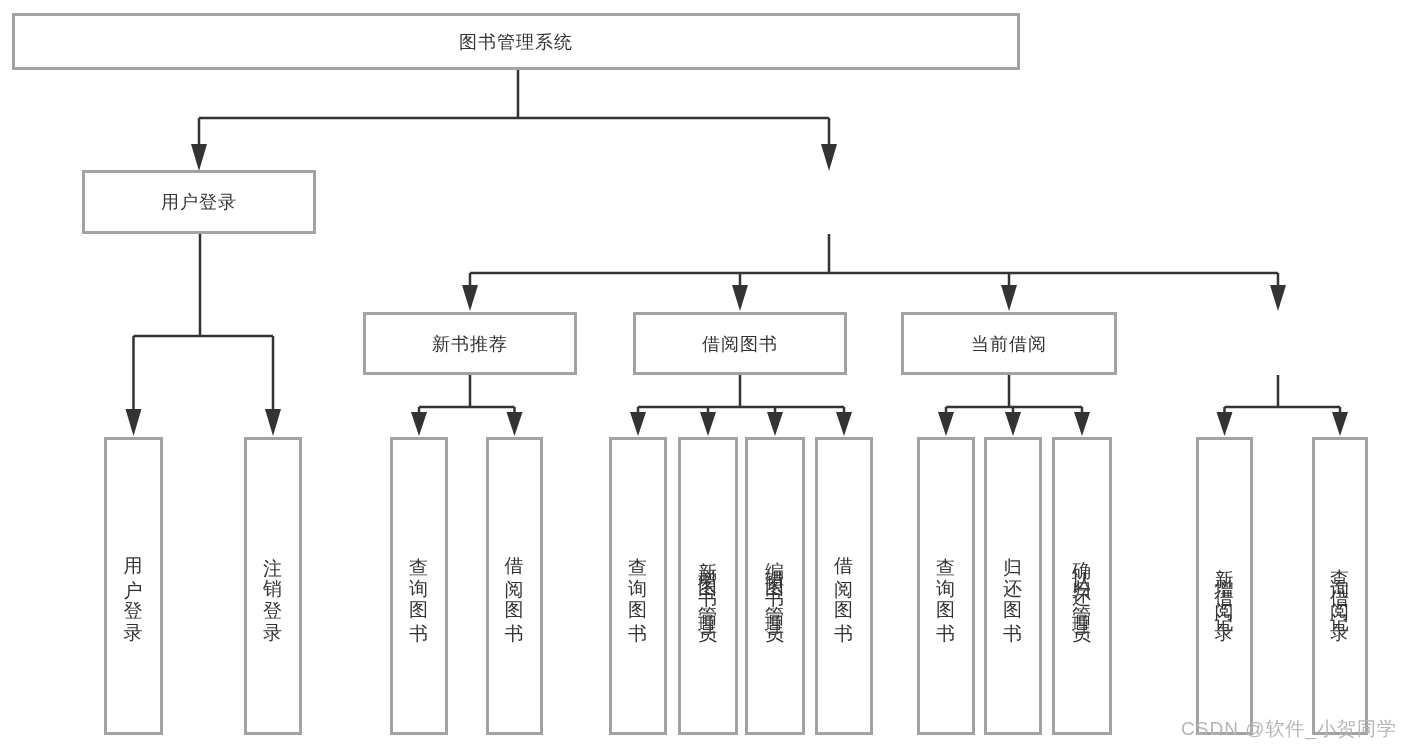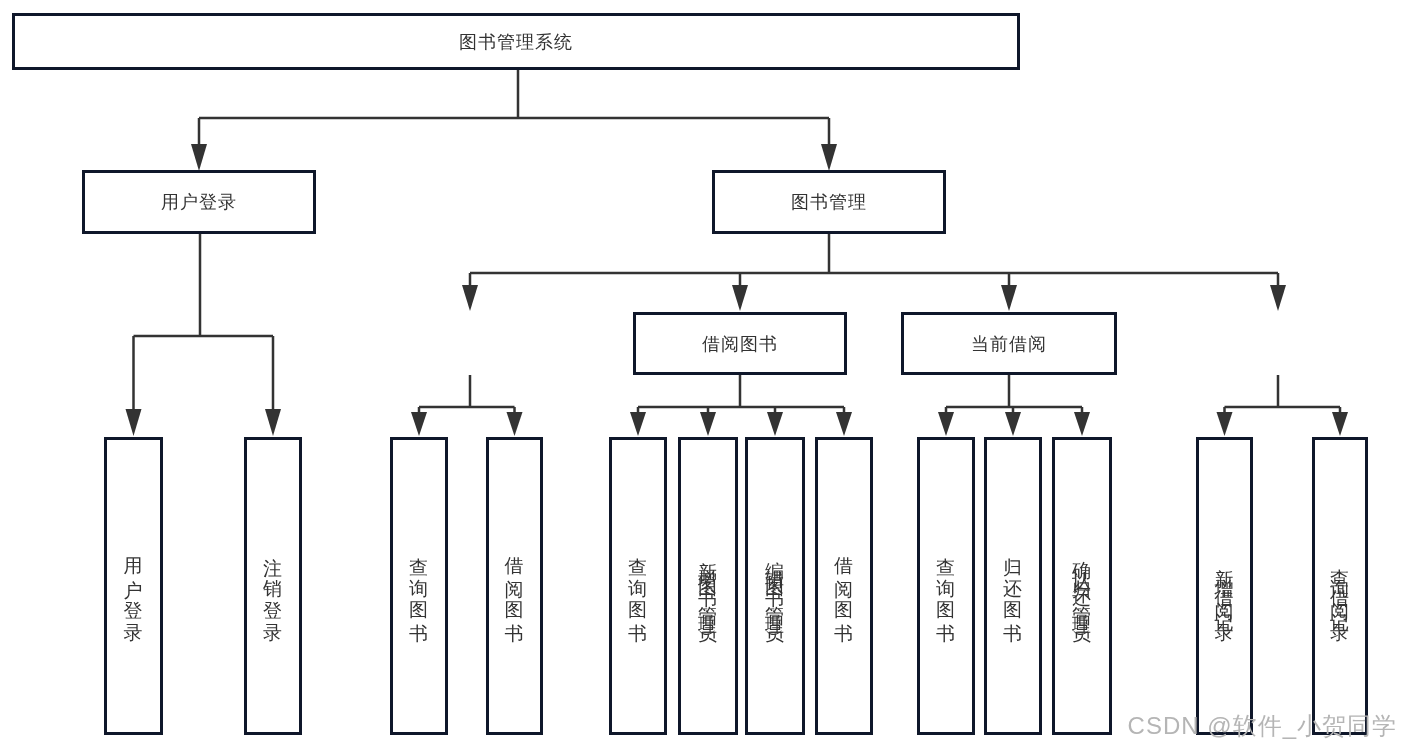--- a/index.html
+++ b/index.html
@@ -7,41 +7,41 @@
     position:relative;
     width:1405px;height:747px;
     background:#ffffff;
     font-family:"Liberation Sans","DejaVu Sans",sans-serif;
     overflow:hidden;
   }
   #connectors{position:absolute;left:0;top:0;}
   .node{
     position:absolute;
     background:#ffffff;
-    border:3px solid #0f172a;
+    border:3px solid #a3a3a3;
     box-sizing:border-box;
     display:flex;align-items:center;justify-content:center;
     color:#333333;
   }
   .hnode{font-size:18px;letter-spacing:1px;}
   .vnode{top:437px;height:298px;}
   .vtext{
     writing-mode:vertical-rl;
     text-orientation:mixed;
     font-size:19px;
     color:#333333;
     line-height:1;
   }
   .v4{letter-spacing:22px;}
   .v6{letter-spacing:11px;}
   .v9{letter-spacing:9px;}
   #watermark{
     position:absolute;
     right:8px;bottom:5px;
-    font-size:24px;
+    font-size:19px;
     color:#b5b5b5;
     letter-spacing:1px;
     white-space:nowrap;
   }
 </style>
 </head>
 <body>
 
 <div id="canvas">
 
@@ -89,24 +89,24 @@
     </g>
   </svg>
 
   <div class="node hnode" style="left:12px;top:13px;width:1008px;height:57px;">
     <span>图书管理系统</span>
   </div>
 
   <div class="node hnode" style="left:82px;top:170px;width:234px;height:64px;">
     <span>用户登录</span>
   </div>
-  <div class="node hnode" style="left:712px;top:170px;width:234px;height:64px;">
-    <span>图书管理</span>
+
+  <div class="node hnode" style="left:363px;top:312px;width:214px;height:63px;">
+    <span>新书推荐</span>
   </div>
-
   <div class="node hnode" style="left:633px;top:312px;width:214px;height:63px;">
     <span>借阅图书</span>
   </div>
   <div class="node hnode" style="left:901px;top:312px;width:216px;height:63px;">
     <span>当前借阅</span>
   </div>
 
   <div class="node vnode" style="left:104px;width:59px;">
     <span class="vtext v4">用户登录</span>
   </div>

